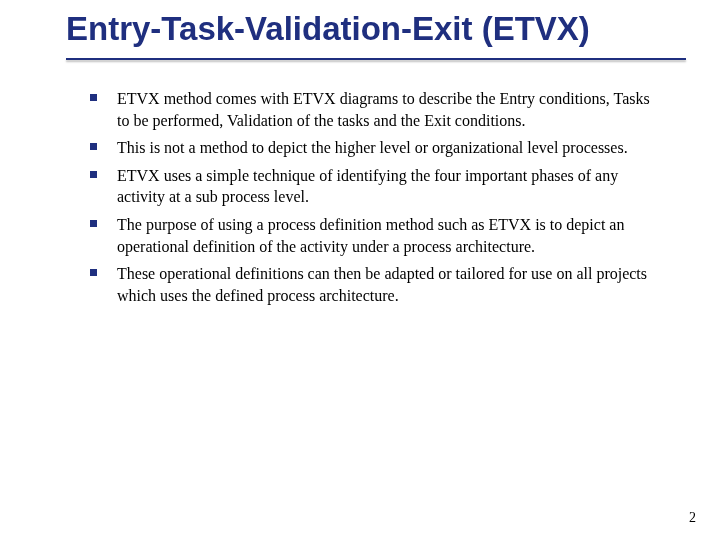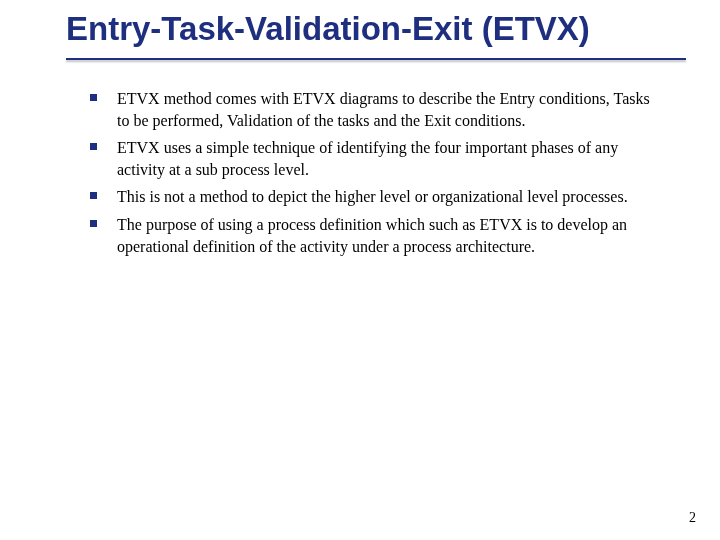--- a/index.html
+++ b/index.html
@@ -69,27 +69,31 @@
   <div class="title">Entry-Task-Validation-Exit (ETVX)</div>
   <div class="underline"></div>
 
   <div class="content">
     <div class="item">
       <div class="bullet"></div>
       <div class="text"> ETVX method comes with ETVX diagrams to describe the Entry conditions, Tasks to be performed, Validation of the tasks and the Exit conditions.</div>
     </div>
     <div class="item">
       <div class="bullet"></div>
+      <div class="text">This is not a method to depict the higher level or organizational level processes.</div>
+    </div>
+    <div class="item">
+      <div class="bullet"></div>
       <div class="text">ETVX uses a simple technique of identifying the four important phases of any activity at a sub process level.</div>
     </div>
     <div class="item">
       <div class="bullet"></div>
-      <div class="text">This is not a method to depict the higher level or organizational level processes.</div>
+      <div class="text">The purpose of using a process definition method such as ETVX is to depict an operational definition of the activity under a process architecture.</div>
     </div>
     <div class="item">
       <div class="bullet"></div>
-      <div class="text">The purpose of using a process definition which such as ETVX is to develop an operational definition of the activity under a process architecture.</div>
+      <div class="text">These operational definitions can then be adapted or tailored for use on all projects which uses the defined process architecture.</div>
     </div>
   </div>
 
   <div class="page-num">2</div>
 
 </div>
 
 </body></html>

